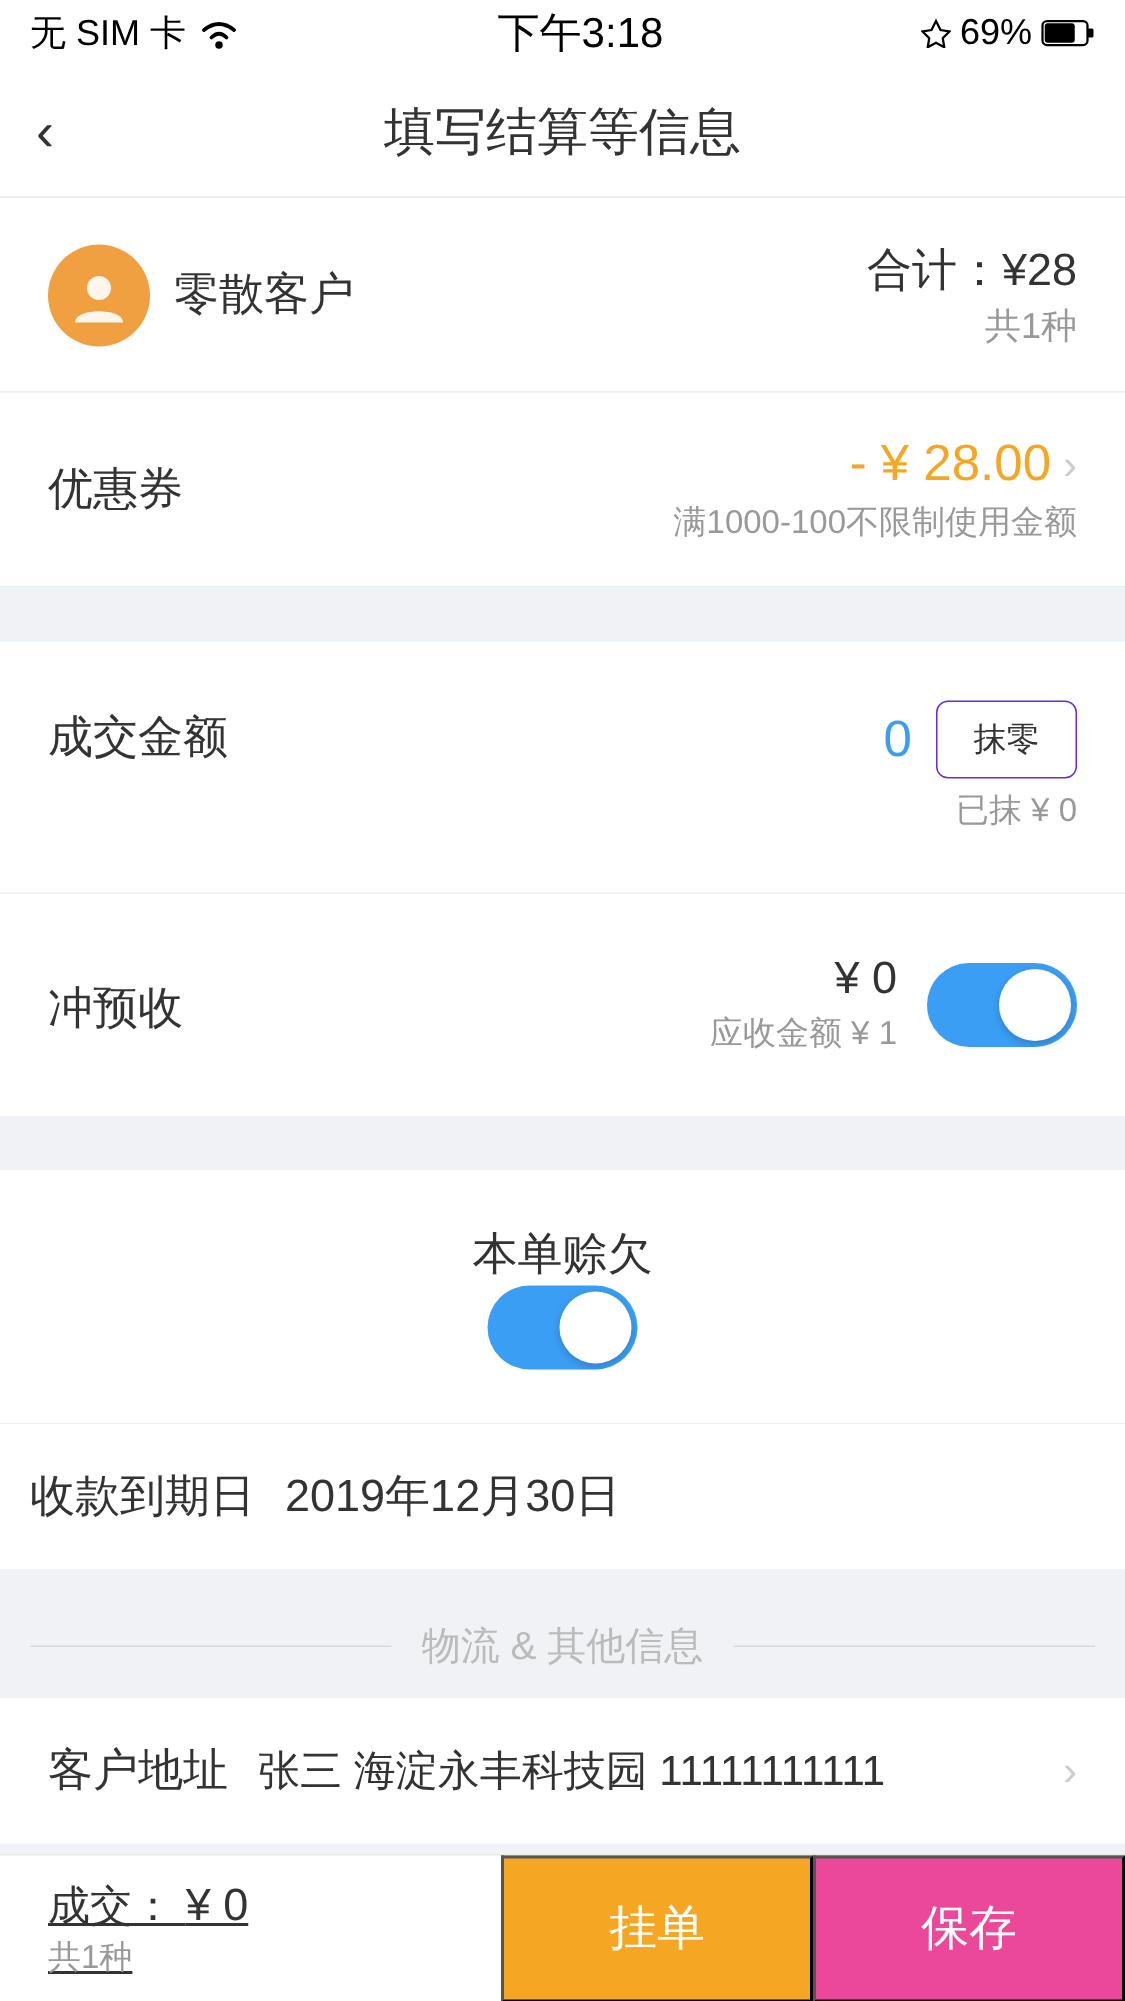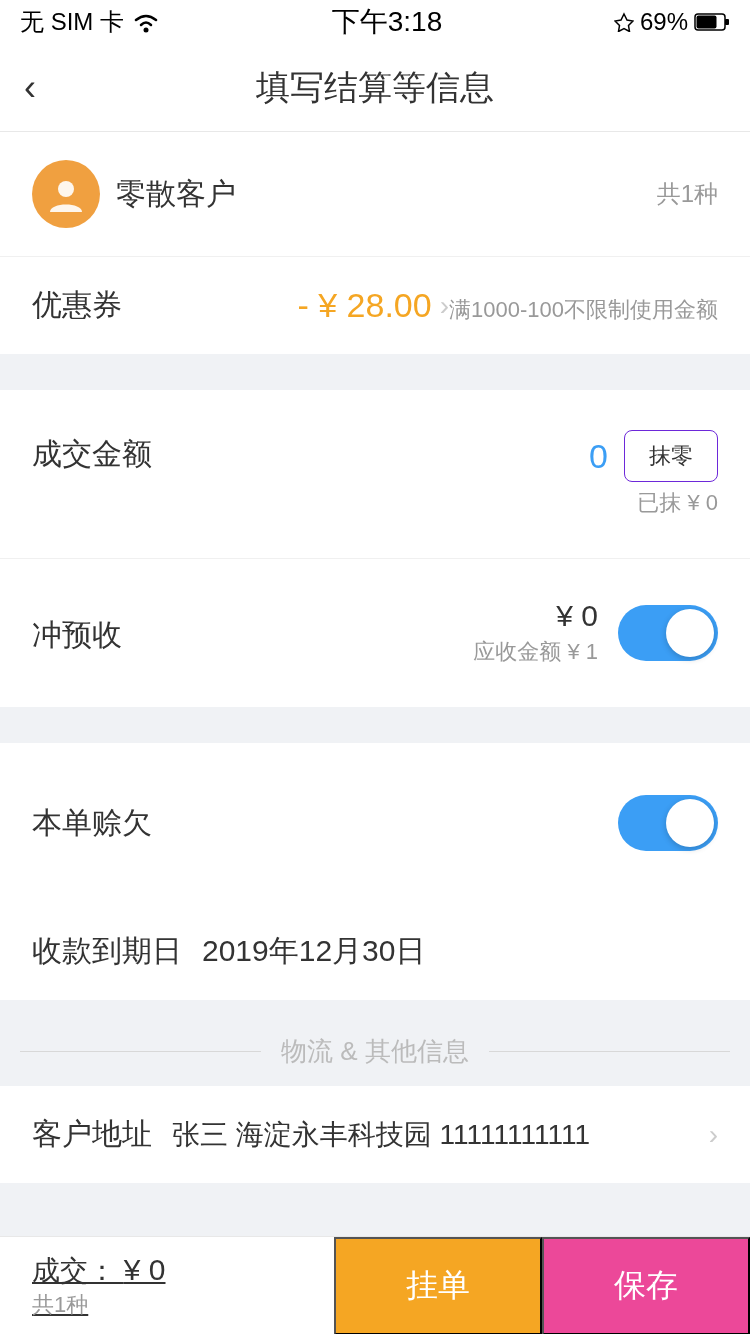--- a/index.html
+++ b/index.html
@@ -150,30 +150,31 @@
       transition: left 0.2s;
     }
     .charge-amount { font-size: 30px; color: #333; }
     .charge-sub { font-size: 22px; color: #999; margin-top: 4px; }
 
     
     .debt-row {
       display: flex;
       align-items: center;
       justify-content: space-between;
-      padding: 52px 32px;
-      background: #fff;
+      padding: 36px 32px;
+      background: #fff;
+      flex-direction: column;
     }
     .debt-label { font-size: 30px; color: #333; }
 
     
     .duedate-row {
       display: flex;
       align-items: center;
-      padding: 28px 32px;
+      padding: 28px 20px;
       background: #fff;
       gap: 20px;
     }
     .duedate-label { font-size: 30px; color: #333; }
     .duedate-value { font-size: 30px; color: #333; }
 
     
     .logistics-divider {
       height: 70px;
       background: #f0f2f5;
@@ -230,21 +231,21 @@
       color: #fff;
       cursor: pointer;
       flex-shrink: 0;
     }
     .btn-pending { background: #f5a623; }
     .btn-save { background: #ec4899; }
 
     
     .bottom-spacer { height: 98px; }
 
-    .coupon-right-col { text-align: right; display: flex; flex-direction: row; align-items: flex-end; }
+    .coupon-right-col { text-align: right; display: flex; flex-direction: column; align-items: flex-end; }
     .coupon-top { display: flex; align-items: center; }
   </style>
 </head>
 <body>
 
 <div class="status-bar">
   <div class="status-left">
     <span>无 SIM 卡</span>
     <svg width="28" height="22" viewBox="0 0 28 22">
       <path d="M14 18 Q14 18 14 18" stroke="#000" stroke-width="3" fill="none"></path>
@@ -279,20 +280,21 @@
     <div class="customer-left">
       <div class="customer-avatar">
         <svg viewBox="0 0 40 40" fill="none" xmlns="http://www.w3.org/2000/svg">
           <circle cx="20" cy="15" r="8" fill="#fff" opacity="0.9"></circle>
           <path d="M4 38 C4 28 36 28 36 38" fill="#fff" opacity="0.9"></path>
         </svg>
       </div>
       <div class="customer-name">零散客户</div>
     </div>
     <div class="customer-total">
+      <div class="customer-total-amount">合计：¥28</div>
       <div class="customer-total-count">共1种</div>
     </div>
   </div>
 
   <div class="coupon-row">
     <div class="coupon-label">优惠券</div>
     <div class="coupon-right-col">
       <div class="coupon-top">
         <div class="coupon-discount">- ¥ 28.00</div>
         <span class="coupon-chevron">›</span>

